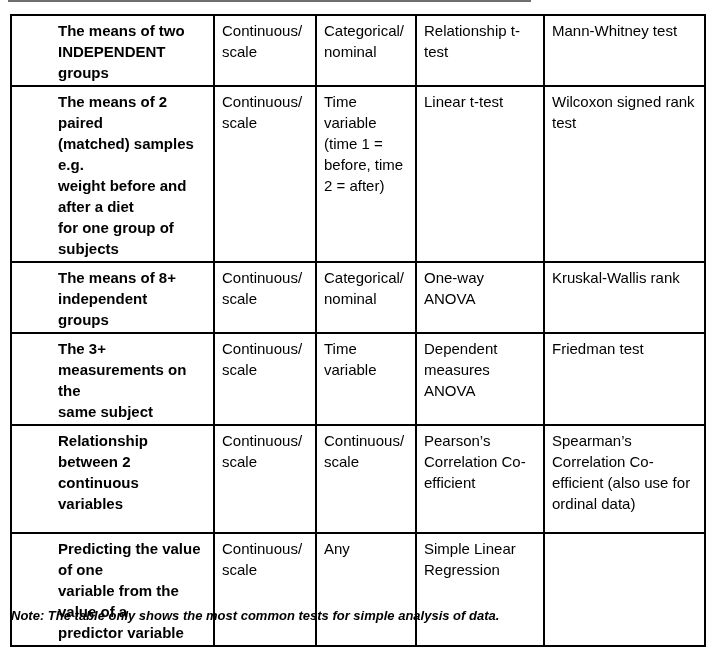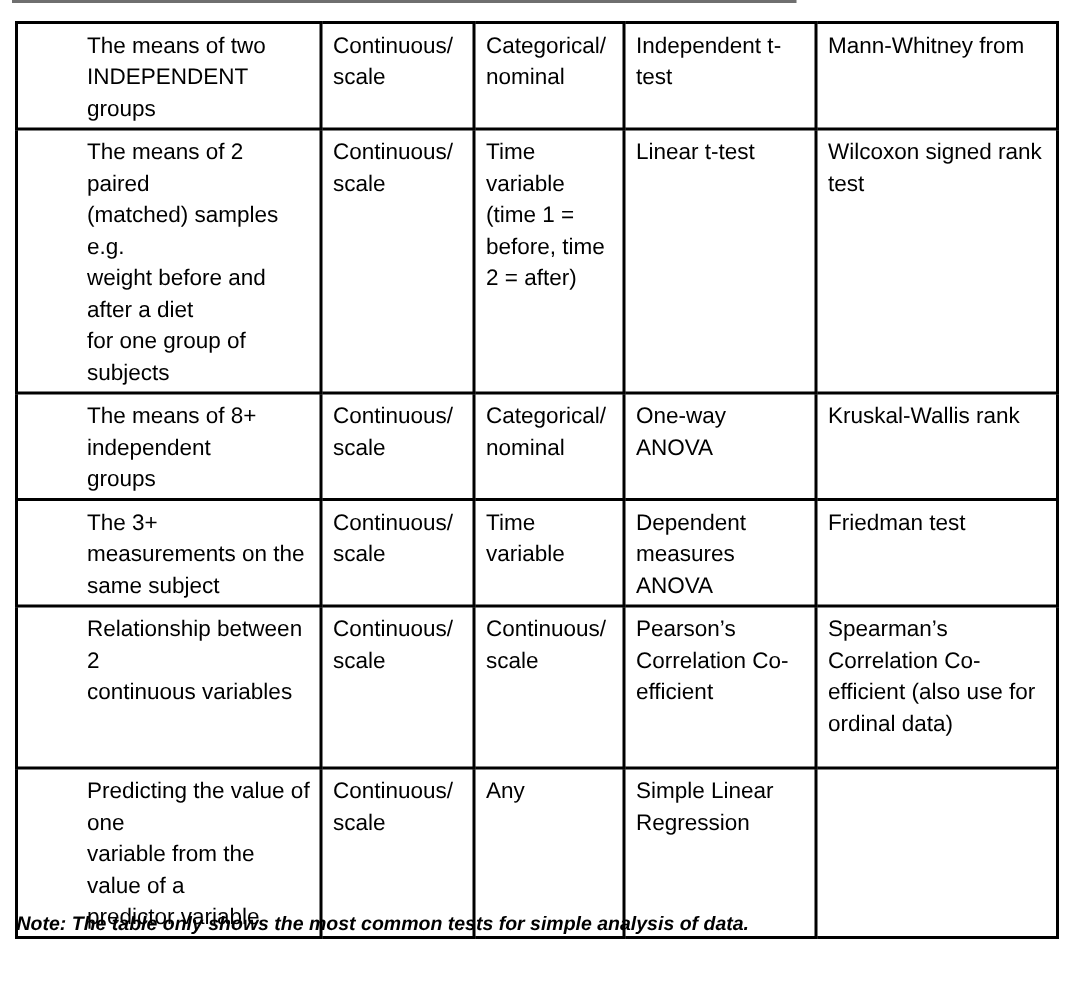--- a/index.html
+++ b/index.html
@@ -29,21 +29,21 @@
     border: 2px solid #000000;
     vertical-align: top;
     text-align: left;
     padding: 4px 6px 2px 7px;
     font-size: 15px;
     line-height: 21px;
     white-space: pre-line;
     font-weight: normal;
     overflow: hidden;
   }
-  .tests-table .row-label { font-weight: normal; padding-left: 46px; }
+  .tests-table .row-label { font-weight: bold; padding-left: 46px; }
   tr.h-head  { height: 122px; }
   tr.h-r0 { height: 58px; }
   tr.h-r1 { height: 98px; margin-left: 29px; }
   tr.h-r2 { height: 56px; }
   tr.h-r3 { height: 56px; }
   tr.h-r4 { height: 108px; }
   tr.h-r5 { height: 60px; }
   .note {
     position: absolute;
     left: 11px; top: 606px;
@@ -68,23 +68,23 @@
     <col style="width:161px">
   </colgroup>
   <tbody>
     <tr class="h-r0">
       <td class="row-label">The means of two
 INDEPENDENT groups</td>
       <td>Continuous/
 scale</td>
       <td>Categorical/
 nominal</td>
-      <td>Independent t-
+      <td>Relationship t-
 test</td>
-      <td>Mann-Whitney from</td>
+      <td>Mann-Whitney test</td>
     </tr>
     <tr class="h-r1">
       <td class="row-label">The means of 2 paired
 (matched) samples e.g.
 weight before and after a diet
 for one group of subjects</td>
       <td>Continuous/
 scale</td>
       <td>Time variable
 (time 1 =

